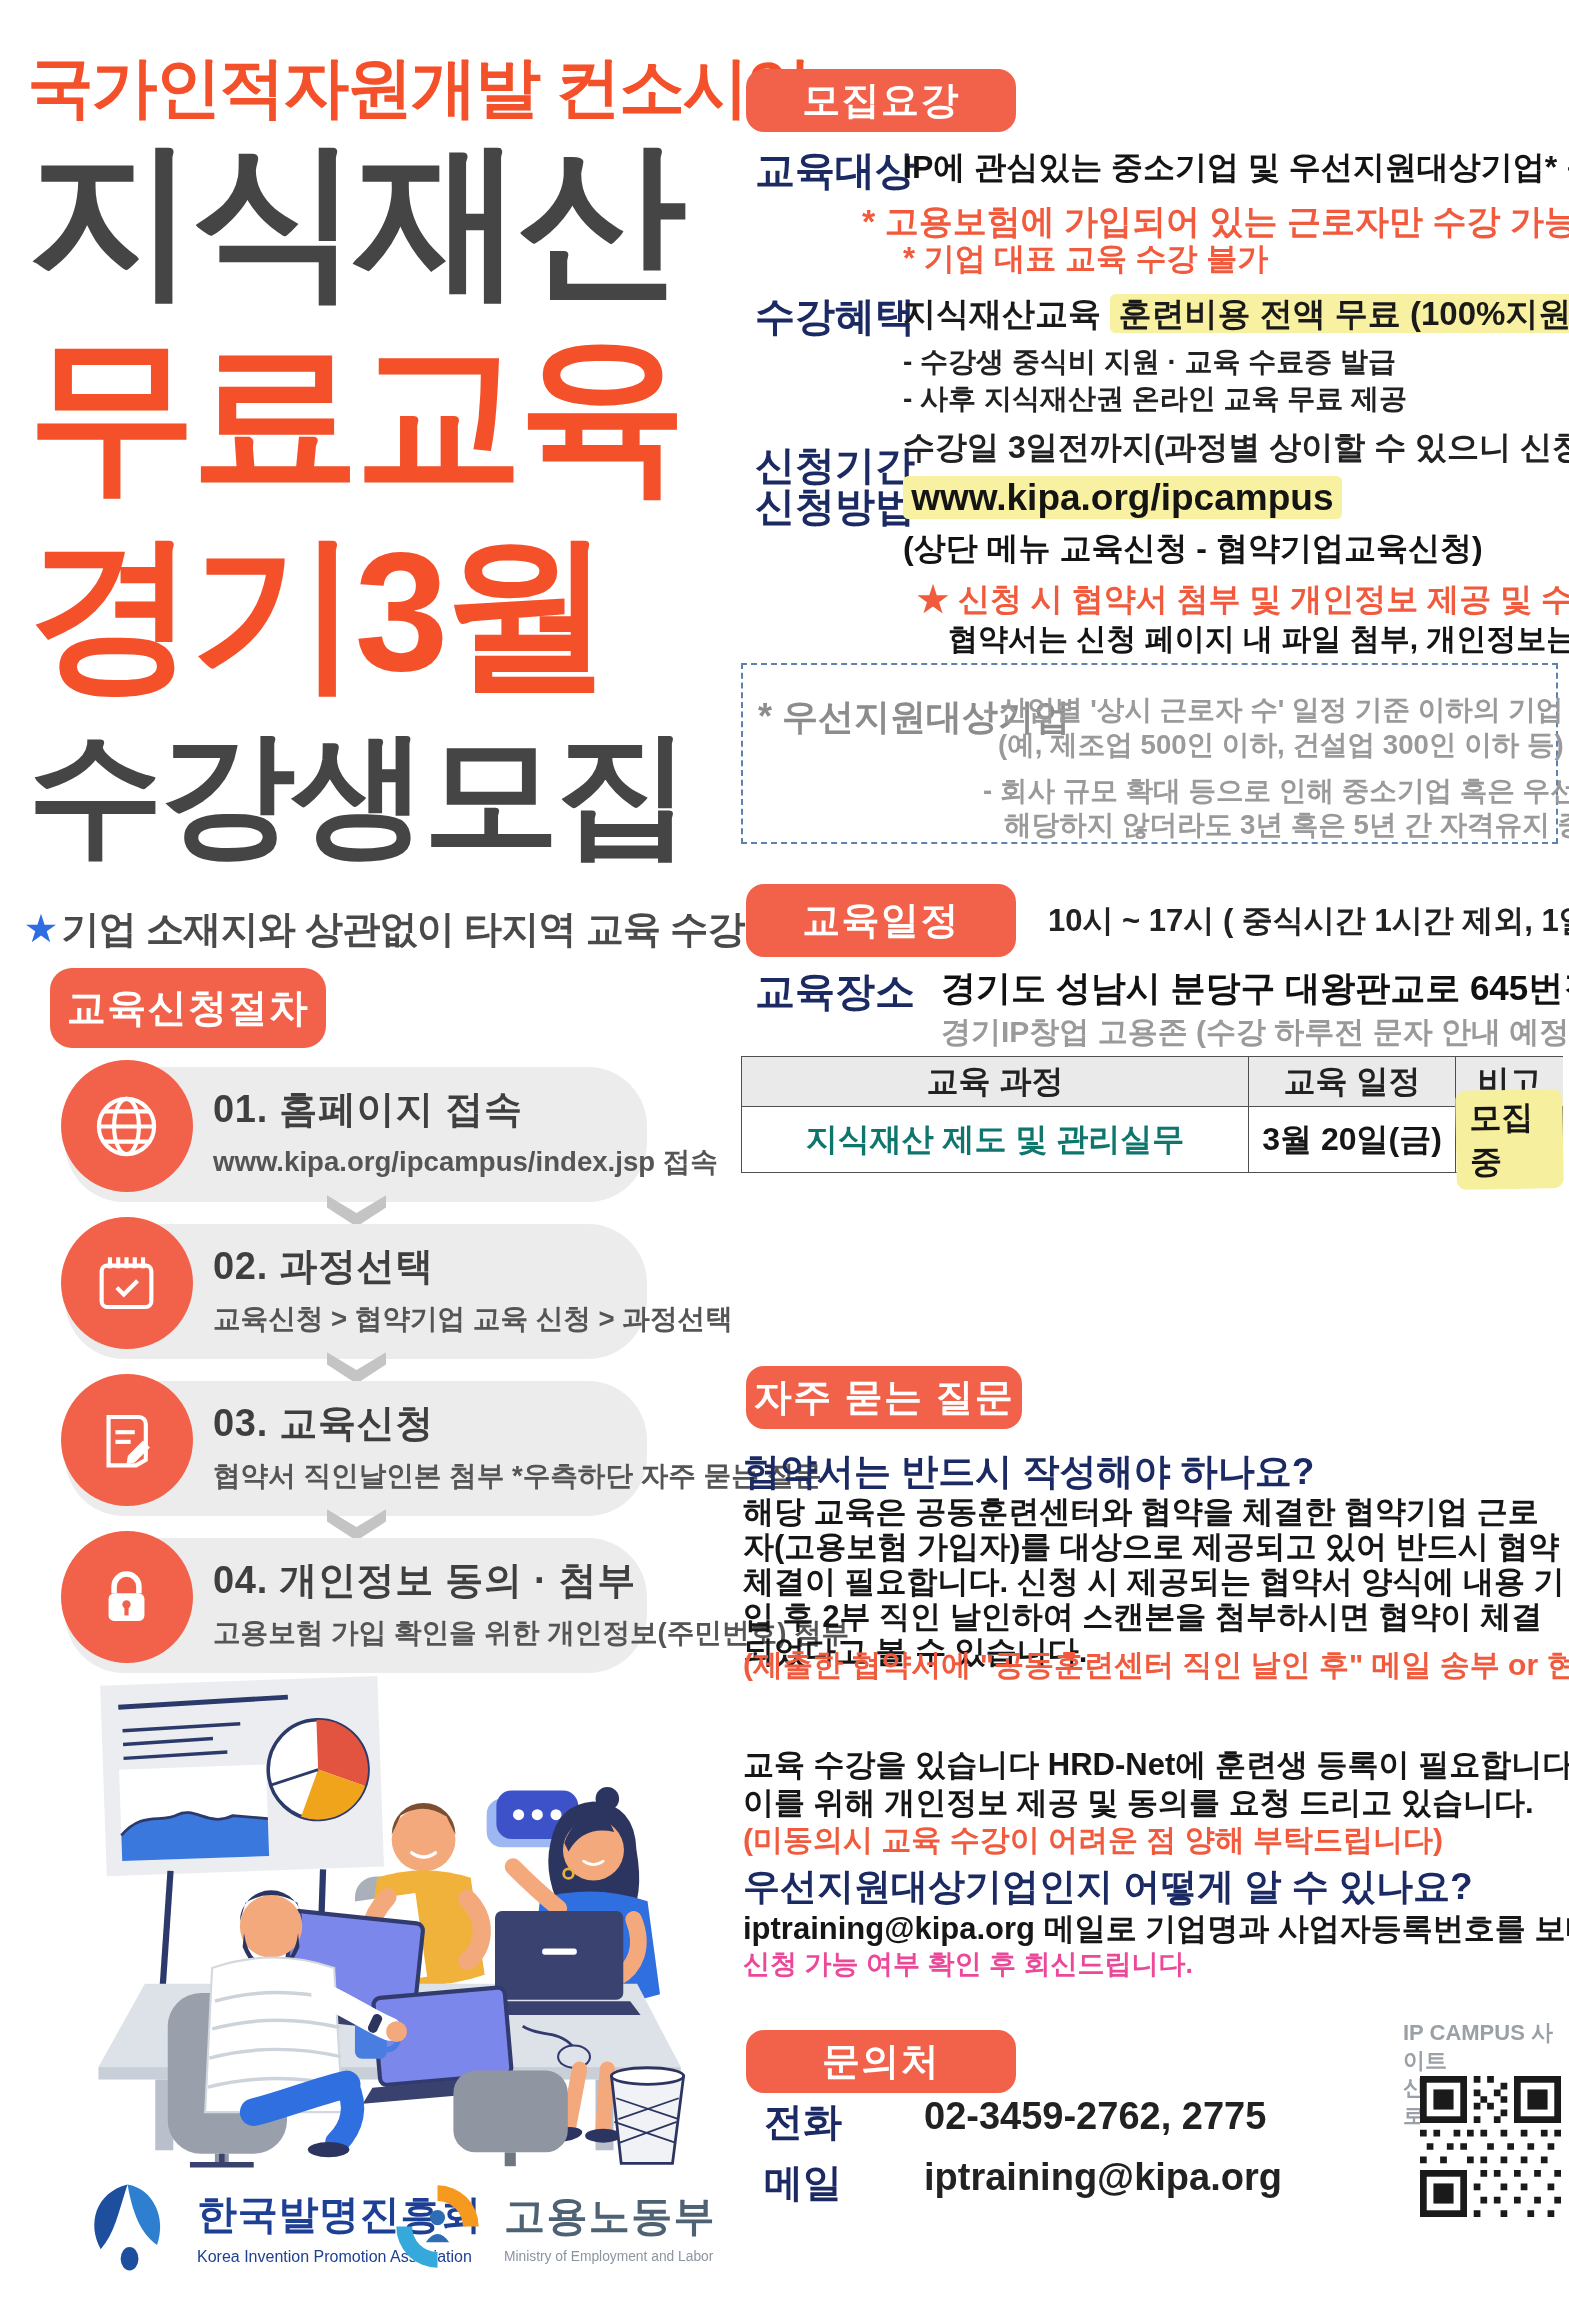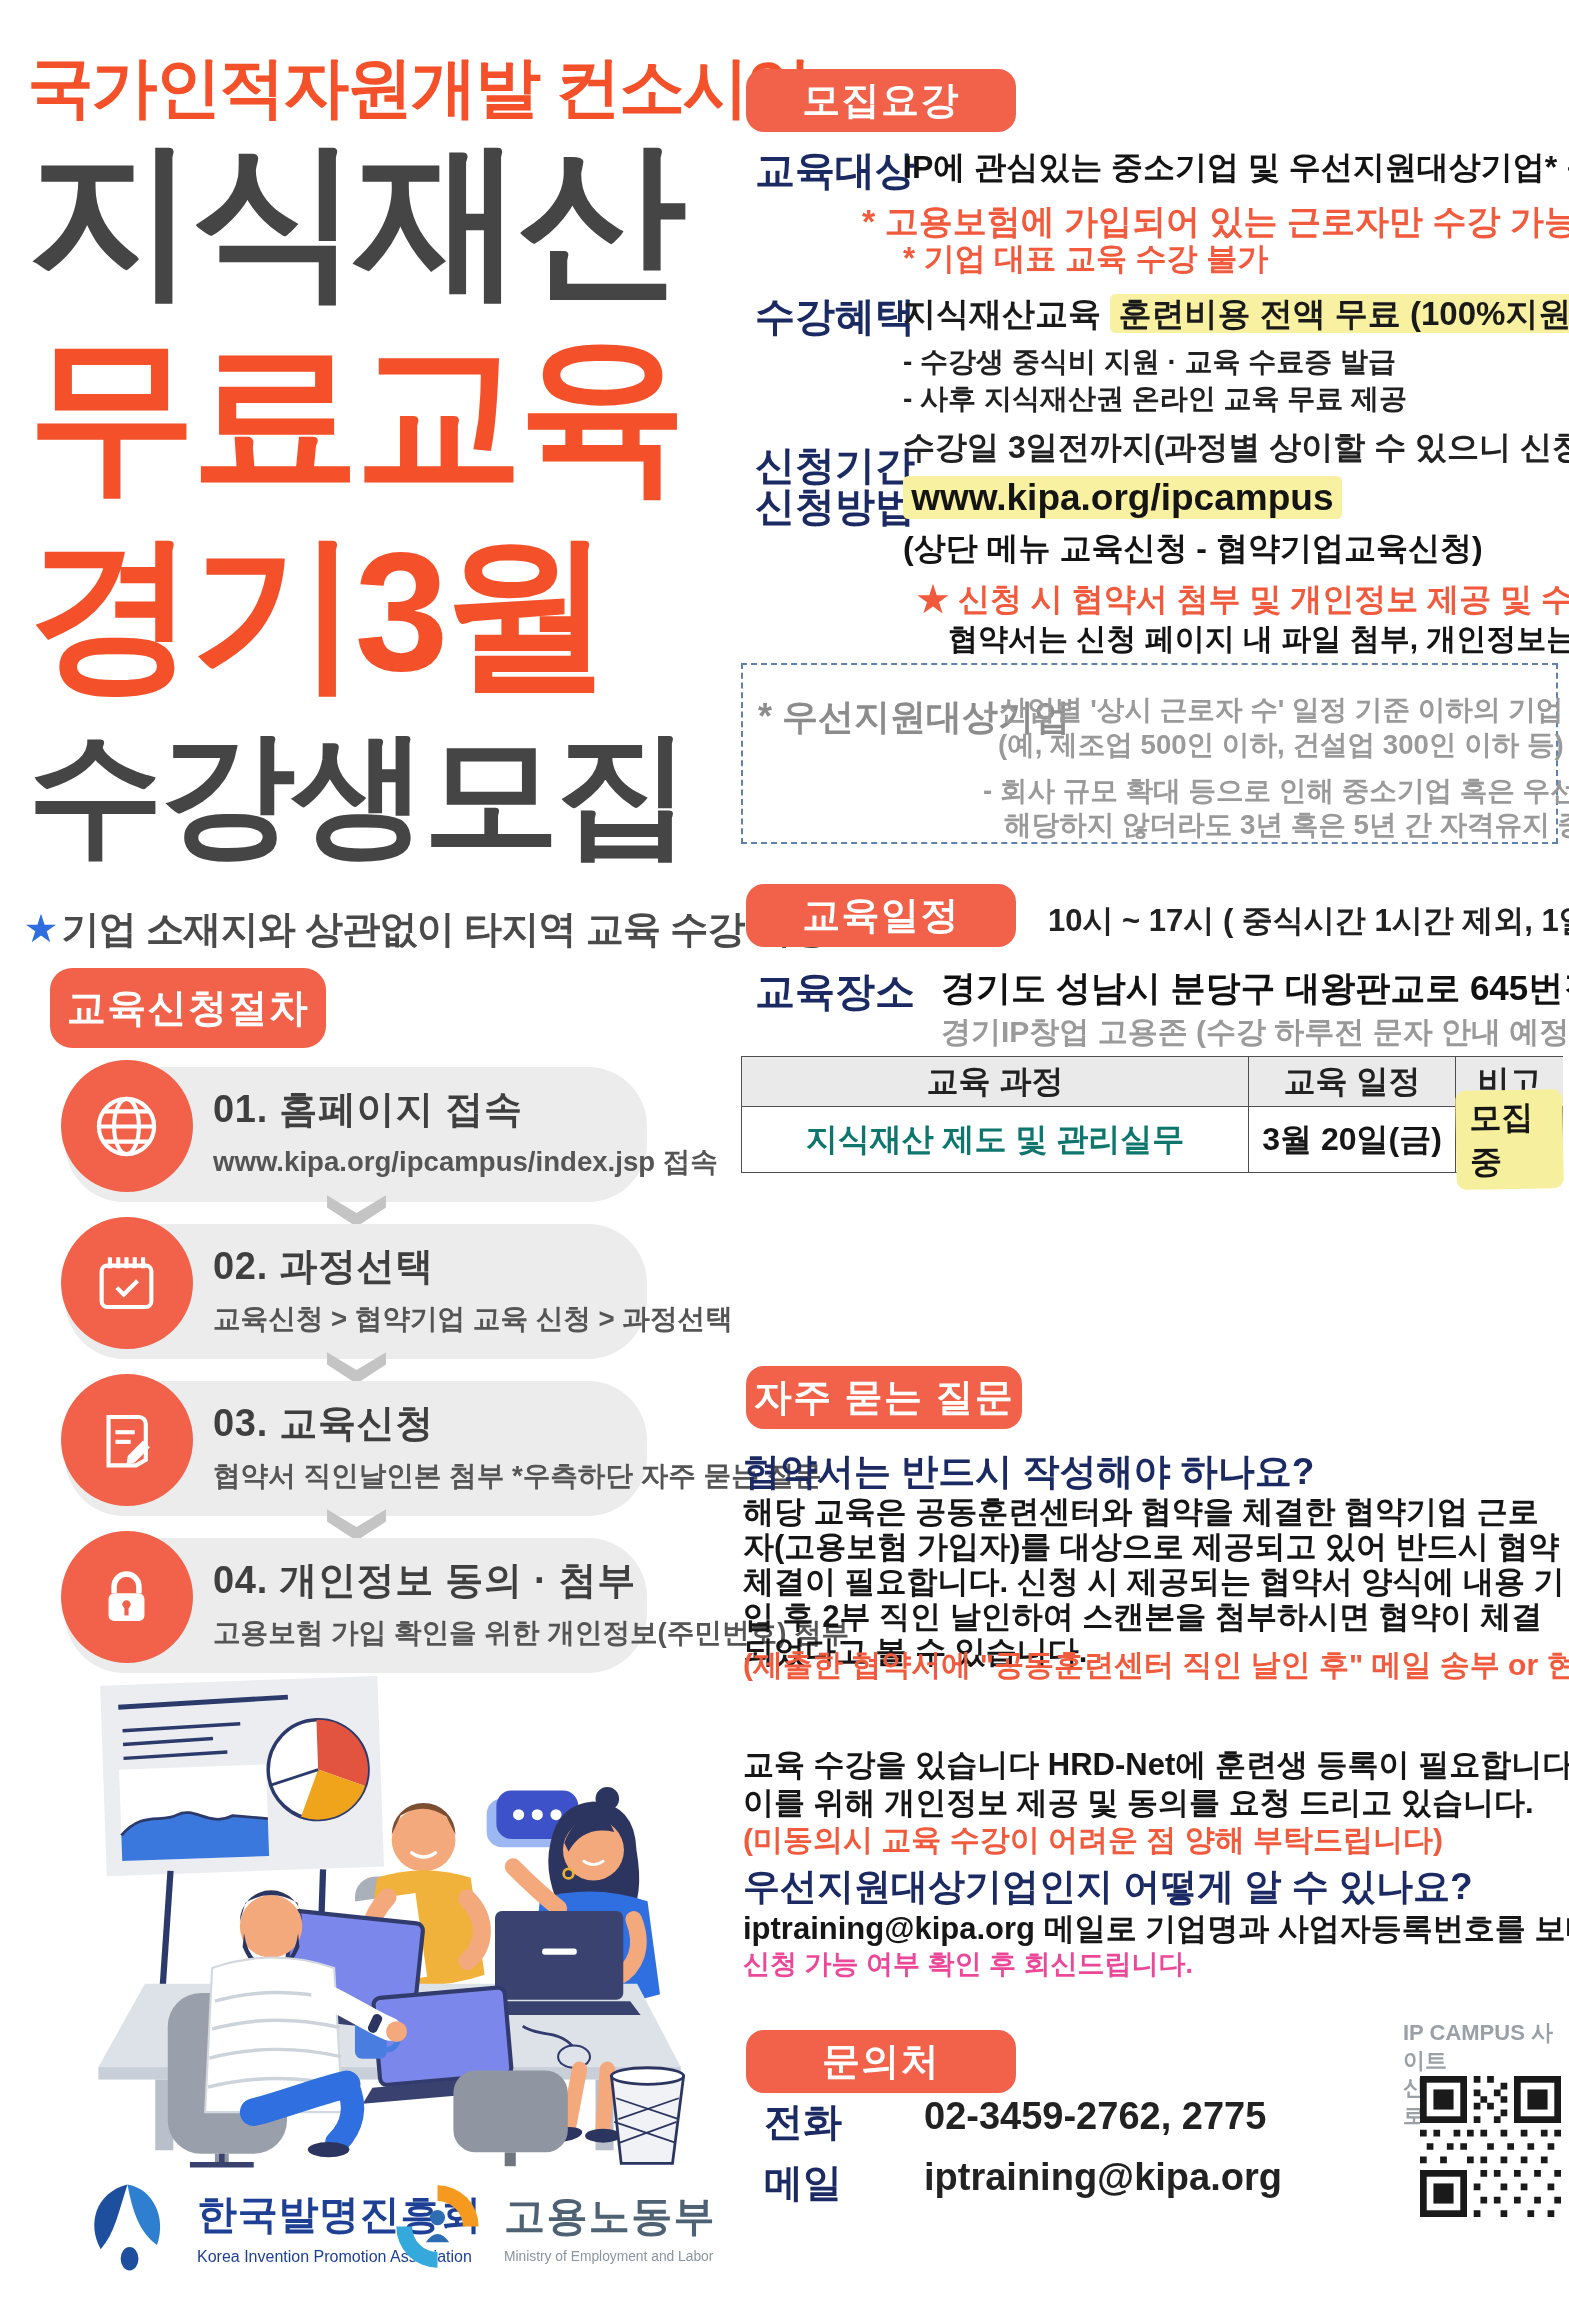--- a/index.html
+++ b/index.html
@@ -285,21 +285,21 @@
   <div class="abs" style="left:948px;top:619px;font-size:30px;font-weight:600;color:#141414;white-space:nowrap;">협약서는 신청 페이지 내 파일 첨부, 개인정보는 메일로 제출</div>
 
   <div class="abs" style="left:741px;top:663px;width:817px;height:181px;border:2.1px dashed #5e81ad;box-sizing:border-box;">
     <div class="abs" style="left:15px;top:27.6px;font-size:36px;font-weight:800;color:#8c8c8c;white-space:nowrap;">* 우선지원대상기업</div>
     <div class="abs dashitem" style="left:240px;top:27.6px;white-space:nowrap;">- 산업별 '상시 근로자 수' 일정 기준 이하의 기업</div>
     <div class="abs dashitem" style="left:255px;top:63px;white-space:nowrap;">(예, 제조업 500인 이하, 건설업 300인 이하 등)</div>
     <div class="abs dashitem" style="left:240px;top:109px;white-space:nowrap;">- 회사 규모 확대 등으로 인해 중소기업 혹은 우선지원대상기업에</div>
     <div class="abs dashitem" style="left:261px;top:143px;white-space:nowrap;">해당하지 않더라도 3년 혹은 5년 간 자격유지 중인 기업</div>
   </div>
 
-  <div class="badge" style="left:746px;top:884px;width:270px;height:63px;">교육일정</div>
+  <div class="badge" style="left:746px;top:884px;width:270px;height:73px;">교육일정</div>
   <div class="abs" style="left:1048px;top:900px;font-size:31px;font-weight:600;color:#222;white-space:nowrap;">10시 ~ 17시 ( 중식시간 1시간 제외, 1일 6시간)</div>
 
   <div class="abs navylabel" style="left:755px;top:964px;font-size:40px;">교육장소</div>
   <div class="abs" style="left:941px;top:965px;font-size:35px;font-weight:800;color:#111;white-space:nowrap;">경기도 성남시 분당구 대왕판교로 645번길, 12</div>
   <div class="abs" style="left:941px;top:1012px;font-size:30px;font-weight:600;color:#9a9a9a;white-space:nowrap;">경기IP창업 고용존 (수강 하루전 문자 안내 예정)</div>
 
   <div class="abs" style="left:741px;top:1056px;width:820px;display:grid;grid-template-columns:507px 207px 107px;grid-template-rows:50px 65px;border:1.4px solid #4f4f4f;box-sizing:content-box;">
     <div class="tcell" style="background:#eaeaea;border-right:1.4px solid #4f4f4f;border-bottom:1.4px solid #4f4f4f;font-size:32px;color:#222;">교육 과정</div>
     <div class="tcell" style="background:#eaeaea;border-right:1.4px solid #4f4f4f;border-bottom:1.4px solid #4f4f4f;font-size:32px;color:#222;">교육 일정</div>
     <div class="tcell" style="background:#eaeaea;border-bottom:1.4px solid #4f4f4f;font-size:32px;color:#222;">비고</div>

